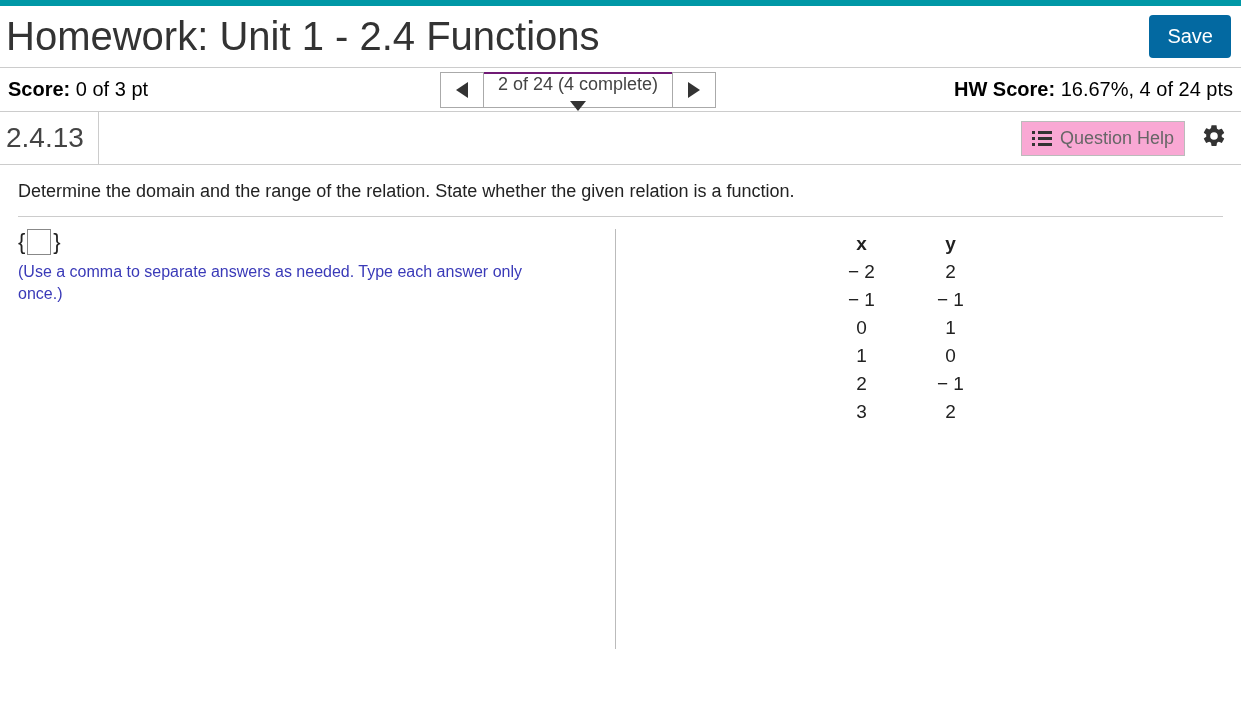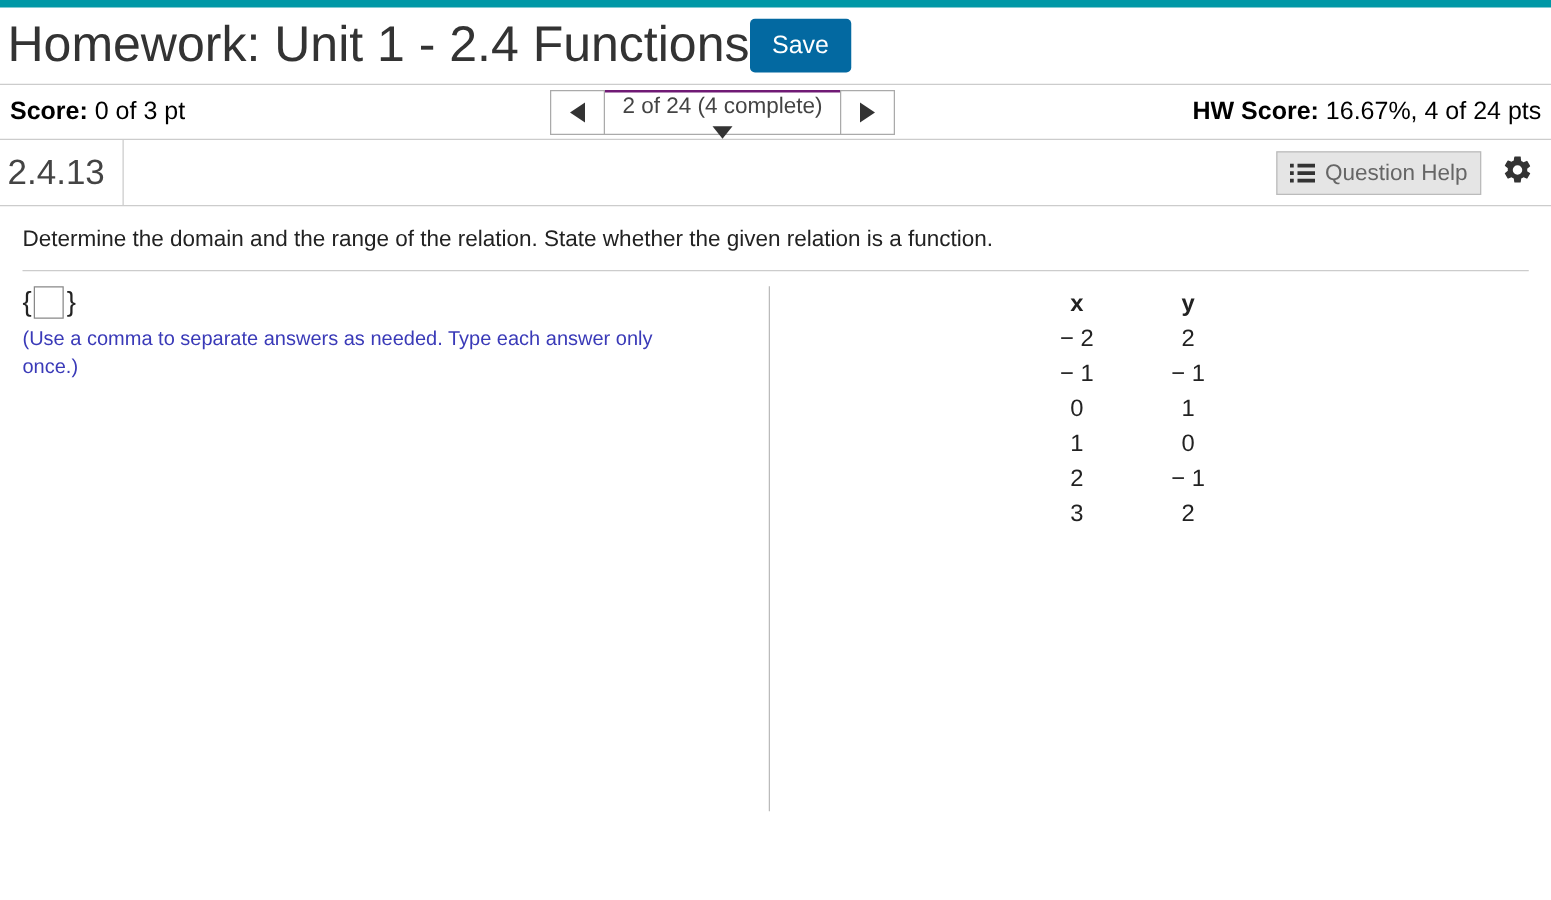--- a/index.html
+++ b/index.html
@@ -10,21 +10,21 @@
       height: 720px;
       overflow: hidden;
     }
     .top-bar {
       height: 6px;
       background: #0098a6;
       width: 100%;
     }
     .header-row {
       display: flex;
-      justify-content: flex-start;
+      justify-content: space-between;
       align-items: center;
       padding: 8px 10px 8px 6px;
       border-bottom: 1px solid #ccc;
     }
     .page-title {
       font-size: 40px;
       font-weight: normal;
       color: #333;
     }
     .save-btn {
@@ -100,21 +100,21 @@
       padding-right: 10px;
     }
     .qhelp-btn {
       display: flex;
       align-items: center;
       gap: 8px;
       border: 1px solid #bbb;
       padding: 6px 10px;
       font-size: 18px;
       color: #666;
-      background: #e5e5e5;
+      background: #f9a8d4;
       cursor: pointer;
     }
     .gear-btn {
       cursor: pointer;
       color: #333;
       padding: 4px;
     }
     .content {
       padding: 16px 18px 0 18px;
     }

